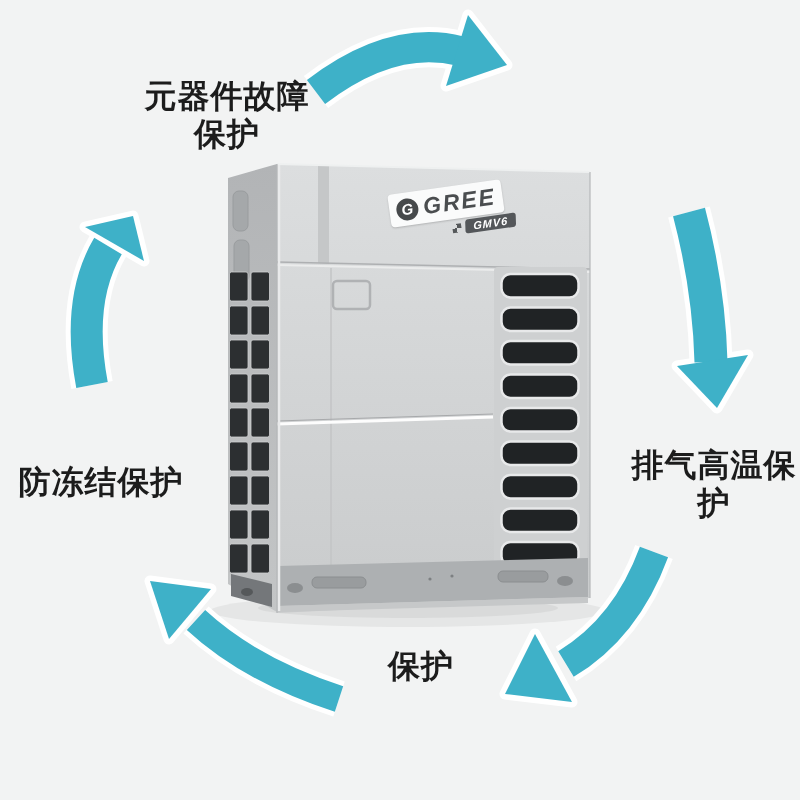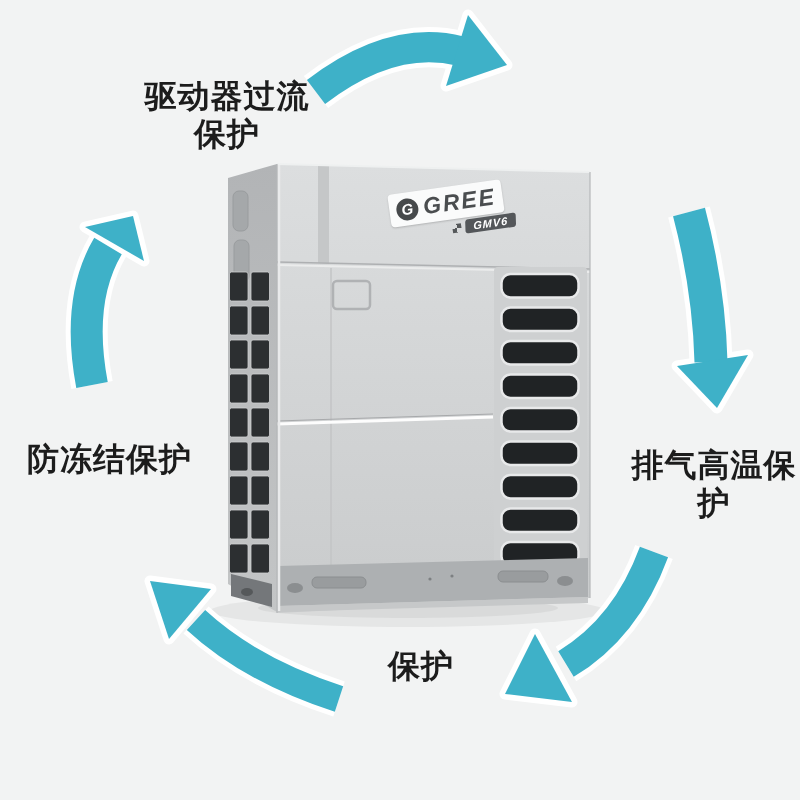--- a/index.html
+++ b/index.html
@@ -28,21 +28,21 @@
 
   
   .label{
     position:absolute;color:var(--label);
     font-weight:700;font-size:32px;line-height:38px;
     text-align:center;letter-spacing:1px;
   }
   .label-tl{left:118px;top:77px;width:218px;}
   .label-tr{left:498px;top:93px;width:200px;}
   .label-r{left:626px;top:446px;width:176px;}
-  .label-l{left:10px;top:440px;width:182px;text-align:right;}
+  .label-l{left:10px;top:463px;width:182px;}
   .label-b{left:296px;top:647px;width:250px;}
 
   
   .logo{position:absolute;left:390px;top:186px;width:128px;transform:rotate(-8deg);}
   .sticker{
     background:#fafbfb;border-radius:4px;padding:3px 7px;
     display:flex;align-items:center;gap:5px;width:max-content;
     box-shadow:0 1px 2px rgba(0,0,0,.18);
   }
   .mark{
@@ -195,21 +195,21 @@
         </span>
       <span class="brand">GREE</span>
     </div>
     <div class="badge-row">
       <span class="dots"></span>
       <span class="badge">GMV6</span>
     </div>
   </div>
 
   <div class="label label-tl">
-    <div>驱动器过流</div>
+    <div>元器件故障</div>
     <div>保护</div>
   </div>
 
 
   <div class="label label-r">
     <div>排气高温保</div>
     <div>护</div>
   </div>
 
   <div class="label label-b">

